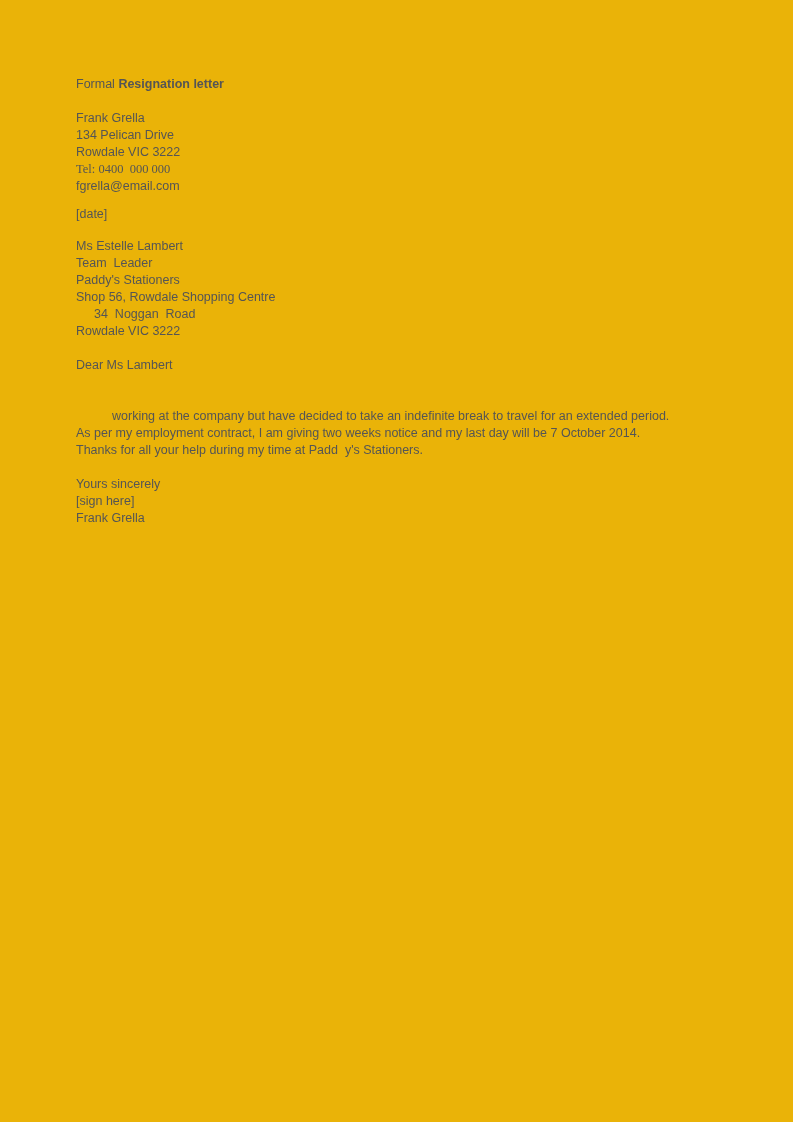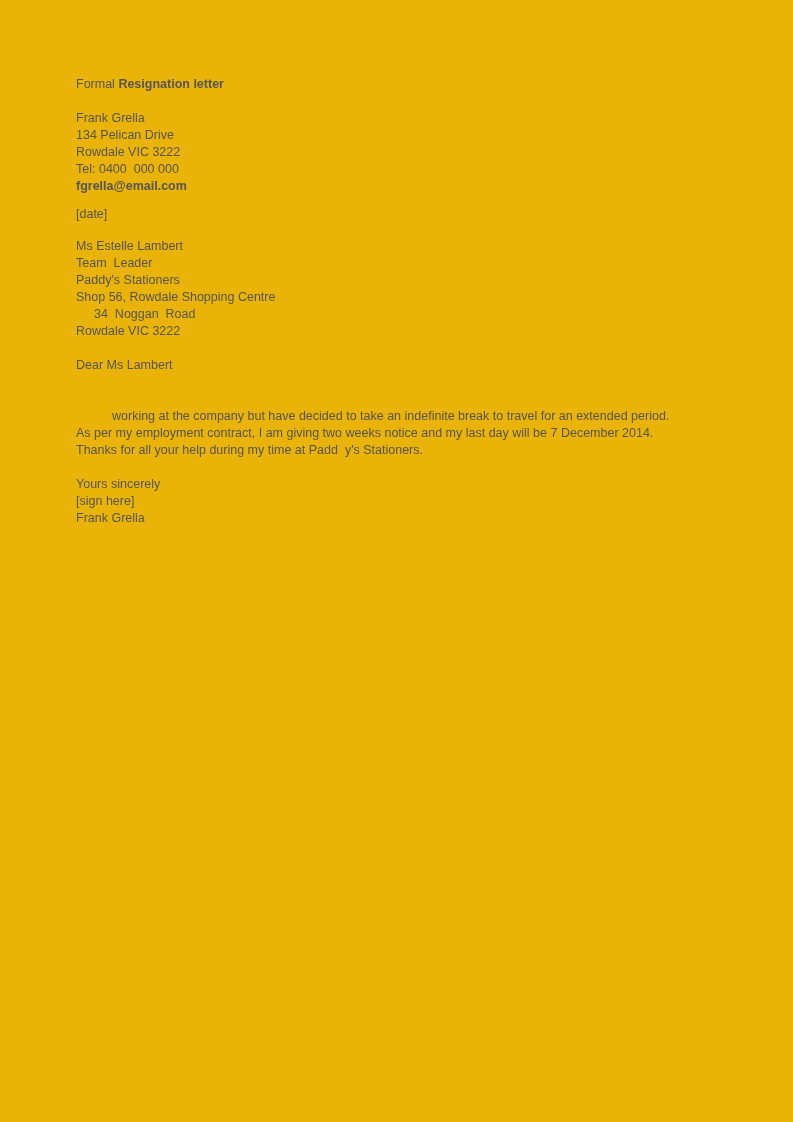--- a/index.html
+++ b/index.html
@@ -16,34 +16,34 @@
   </style>
 </head>
 <body>
 
 <div class="page">
   <div class="line title" style="top:76px;"><span>Formal </span><b>Resignation letter</b></div>
 
   <div class="line" style="top:110px;">Frank Grella</div>
   <div class="line" style="top:127px;">134 Pelican Drive</div>
   <div class="line" style="top:144px;">Rowdale VIC 3222</div>
-  <div class="line" style="top:161px;">Tel: 0400  000 000</div>
-  <div class="line" style="top:178px;font-weight:bold;">fgrella@email.com</div>
+  <div class="line" style="top:161px;font-family:Liberation Serif, serif;">Tel: 0400  000 000</div>
+  <div class="line" style="top:178px;">fgrella@email.com</div>
 
   <div class="line" style="top:206px;">[date]</div>
 
   <div class="line" style="top:238px;text-align:center;">Ms Estelle Lambert</div>
   <div class="line" style="top:255px;">Team  Leader</div>
   <div class="line" style="top:272px;">Paddy's Stationers</div>
   <div class="line" style="top:289px;">Shop 56, Rowdale Shopping Centre</div>
   <div class="line" style="top:306px;margin-left:18px;">34  Noggan  Road</div>
   <div class="line" style="top:323px;">Rowdale VIC 3222</div>
 
   <div class="line" style="top:357px;">Dear Ms Lambert</div>
 
   <div class="line" style="top:408px;margin-left:36px;">working at the company but have decided to take an indefinite break to travel for an extended period.</div>
-  <div class="line" style="top:425px;">As per my employment contract, I am giving two weeks notice and my last day will be 7 December 2014.</div>
+  <div class="line" style="top:425px;">As per my employment contract, I am giving two weeks notice and my last day will be 7 October 2014.</div>
   <div class="line" style="top:442px;">Thanks for all your help during my time at Padd  y's Stationers.</div>
 
   <div class="line" style="top:476px;">Yours sincerely</div>
   <div class="line" style="top:493px;">[sign here]</div>
   <div class="line" style="top:510px;">Frank Grella</div>
 </div>
 
 </body></html>

